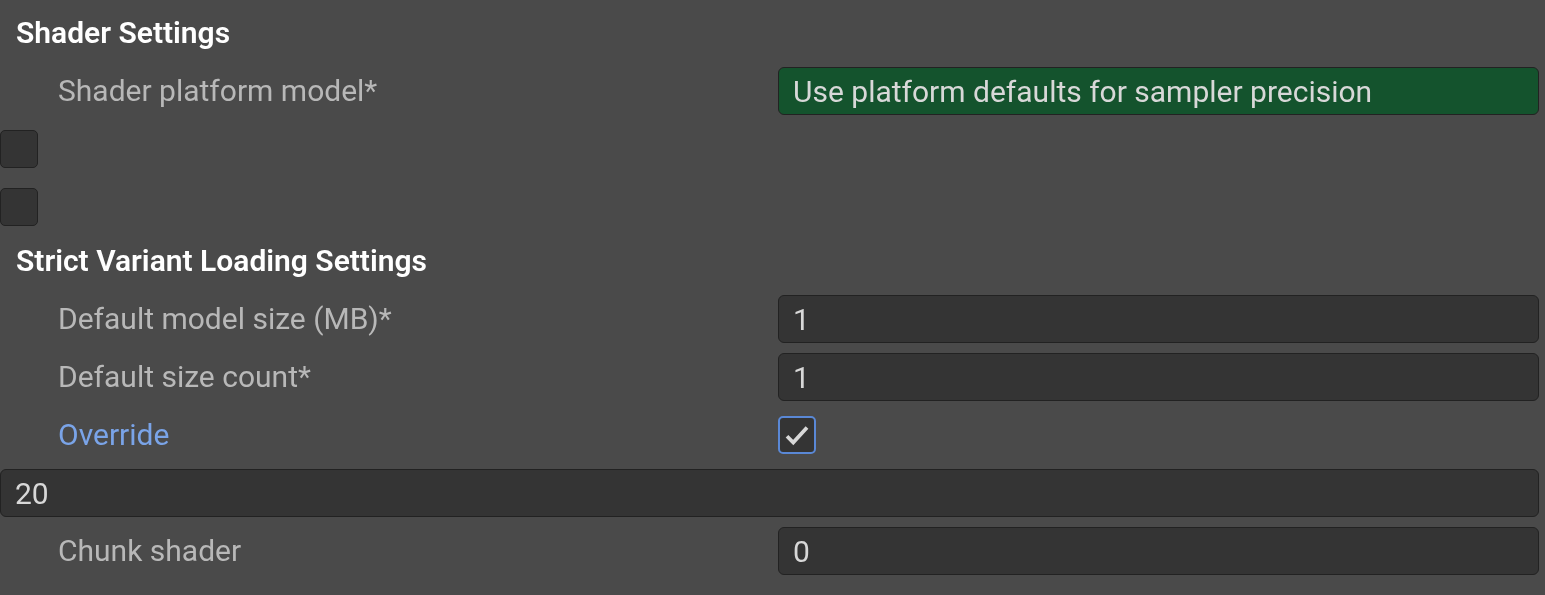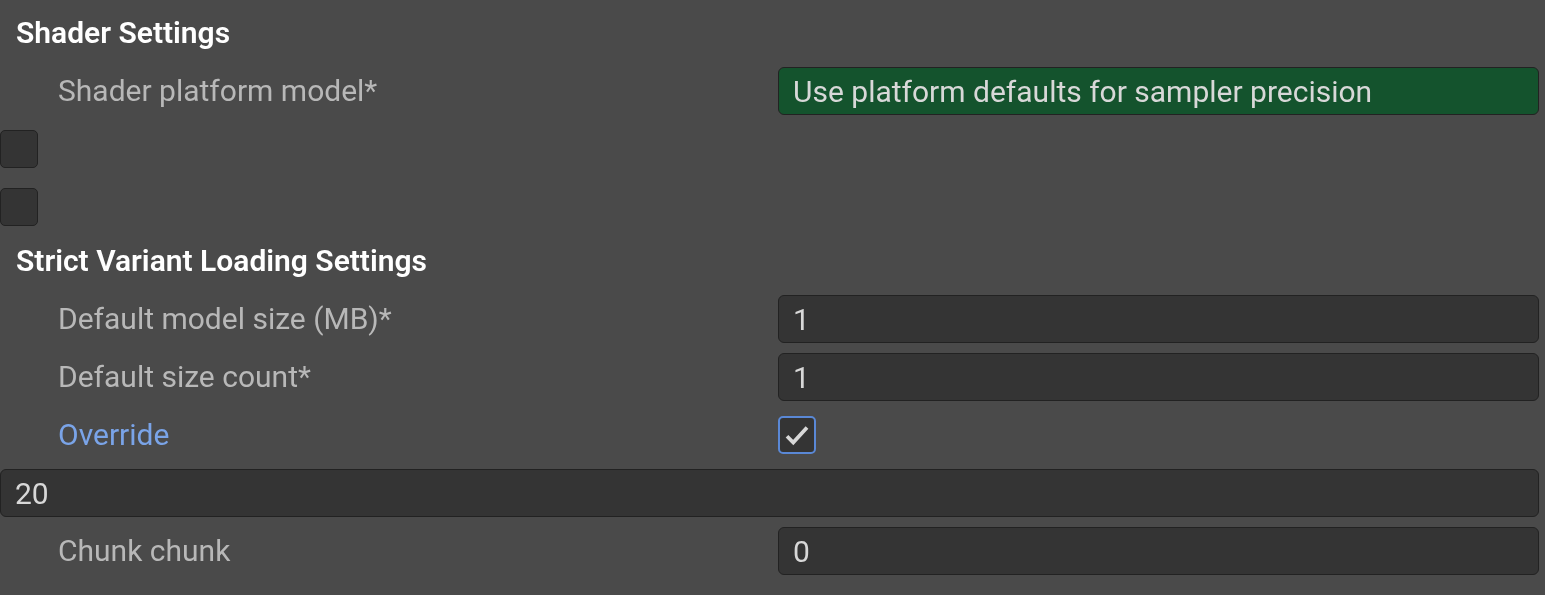--- a/index.html
+++ b/index.html
@@ -144,17 +144,17 @@
   </div>
 </div>
 
 <div class="row">
   <div class="control">
     <div class="number-field">20</div>
   </div>
 </div>
 
 <div class="row">
-  <div class="label">Chunk chunk</div>
+  <div class="label">Chunk shader</div>
   <div class="control">
     <div class="number-field">0</div>
   </div>
 </div>
 
 </body></html>

